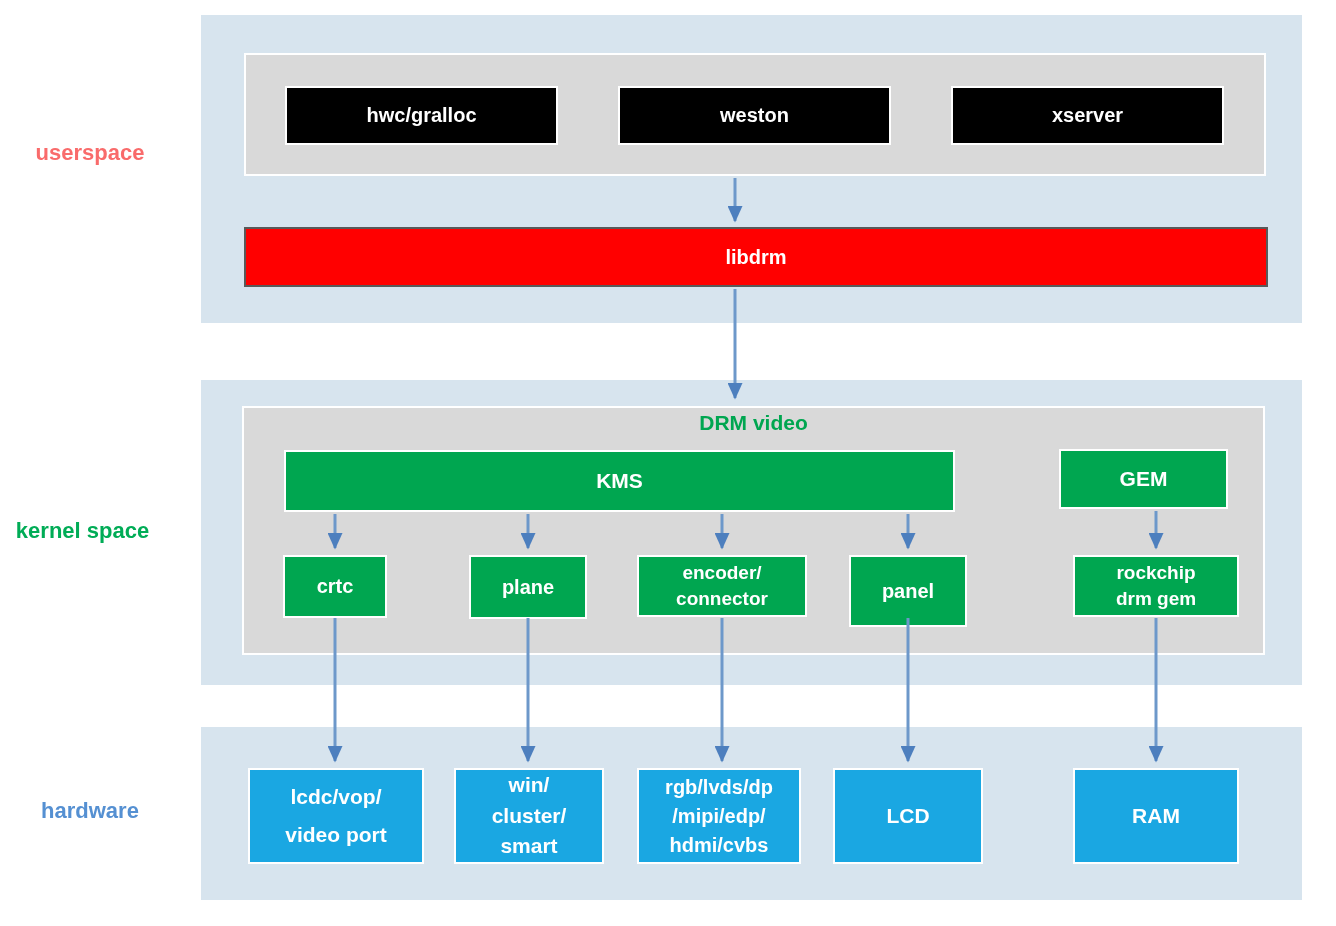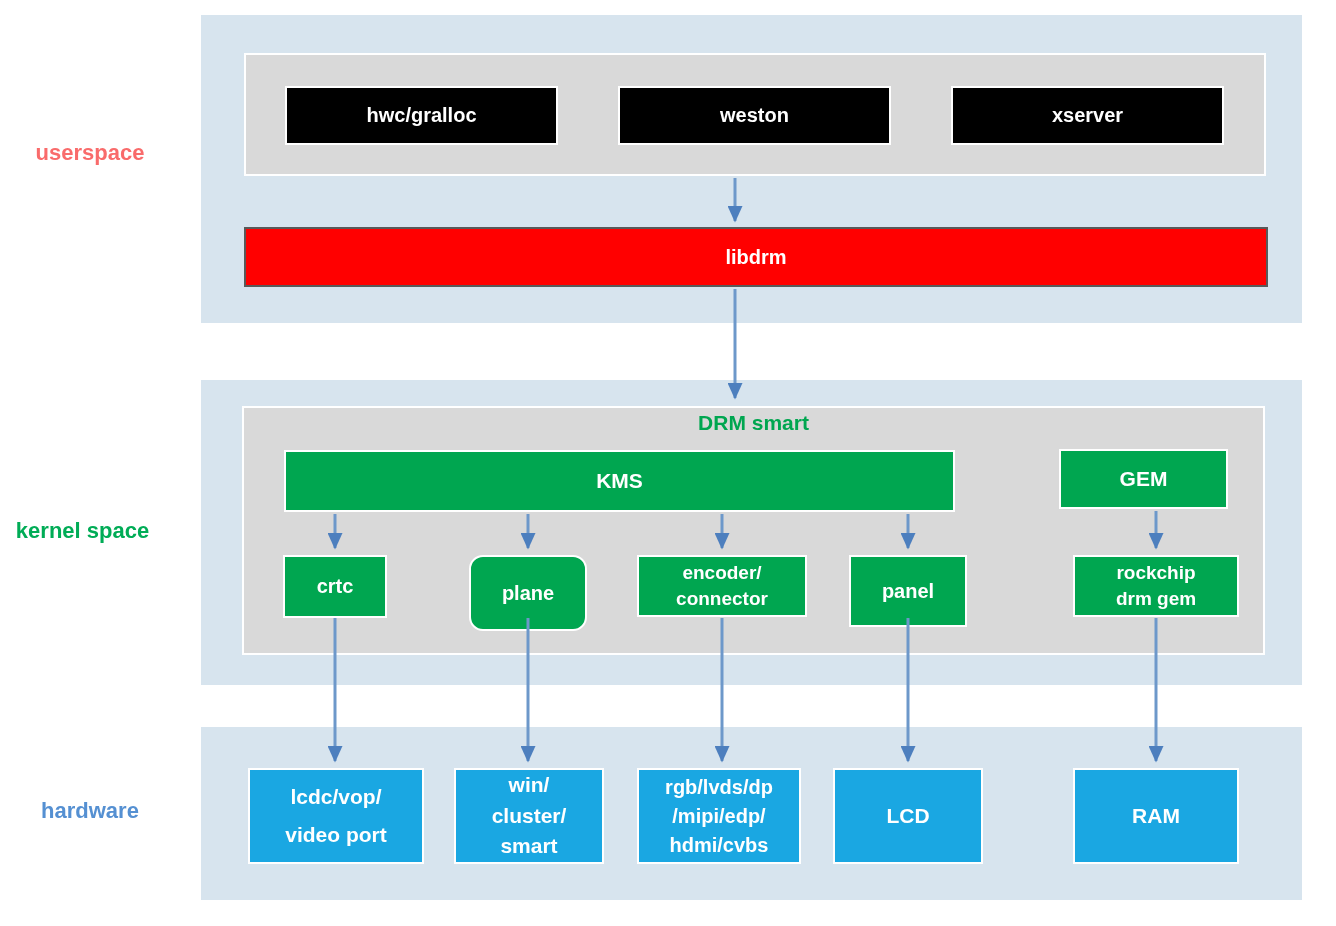--- a/index.html
+++ b/index.html
@@ -50,33 +50,33 @@
     <span>xserver</span>
   </div>
 
   <div class="abs box libdrm-bar" style="left:244px;top:227px;width:1024px;height:60px;">
     <span>libdrm</span>
   </div>
 
   <div class="abs layer-container" style="left:201px;top:380px;width:1101px;height:305px;"></div>
   <div class="abs gray-panel" style="left:242px;top:406px;width:1023px;height:249px;"></div>
 
-  <div class="abs drm-title" style="left:242px;top:411px;width:1023px;">DRM smart</div>
+  <div class="abs drm-title" style="left:242px;top:411px;width:1023px;">DRM video</div>
 
   <div class="abs box green-box" style="left:284px;top:450px;width:671px;height:62px;font-size:21px;">
     <span>KMS</span>
   </div>
   <div class="abs box green-box" style="left:1059px;top:449px;width:169px;height:60px;font-size:21px;">
     <span>GEM</span>
   </div>
 
   <div class="abs box green-box" style="left:283px;top:555px;width:104px;height:63px;">
     <span>crtc</span>
   </div>
-  <div class="abs box green-box" style="left:469px;top:555px;width:118px;height:76px;border-radius:14px;">
+  <div class="abs box green-box" style="left:469px;top:555px;width:118px;height:64px;">
     <span>plane</span>
   </div>
   <div class="abs box green-box two-line" style="left:637px;top:555px;width:170px;height:62px;">
     <span>encoder/
 connector</span>
   </div>
   <div class="abs box green-box" style="left:849px;top:555px;width:118px;height:72px;">
     <span>panel</span>
   </div>
   <div class="abs box green-box two-line" style="left:1073px;top:555px;width:166px;height:62px;">

